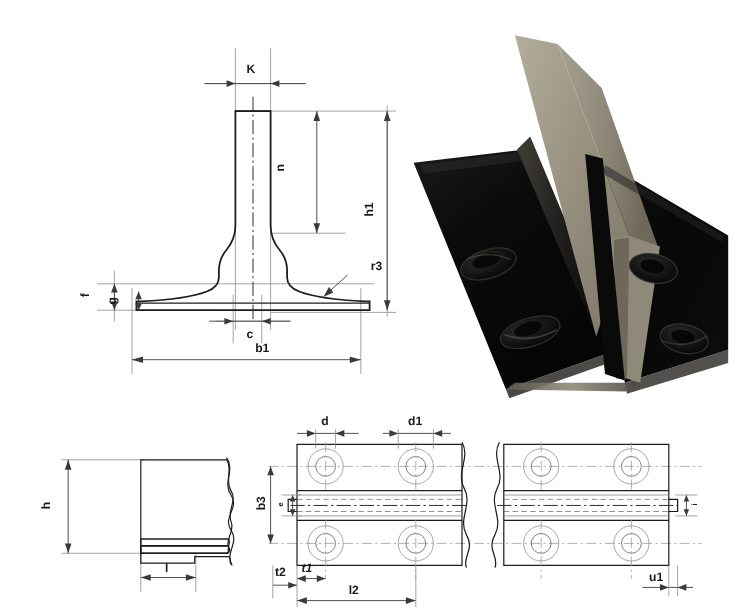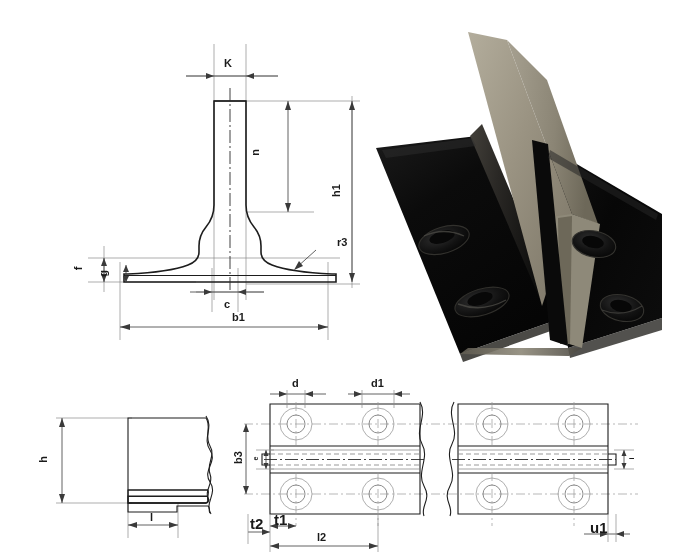--- a/index.html
+++ b/index.html
@@ -16,21 +16,21 @@
   .lbl{
     position:absolute;
     font-family:"Liberation Sans", sans-serif;
     font-size:11px;
     font-weight:bold;
     color:#1a1a1a;
     white-space:nowrap;
     line-height:1;
     user-select:none;
   }
-  .lbl.sm{font-size:15px;}
+  .lbl.sm{font-size:11px;}
   .lbl.xs{font-size:7px;}
   .rot{transform:rotate(-90deg);transform-origin:center center;}
   svg{display:block;overflow:visible;}
   .ol{fill:none;stroke:#1d1d1d;stroke-width:1.1;}
   .ol-h{fill:none;stroke:#1d1d1d;stroke-width:1.6;}
   .thin{fill:none;stroke:#808080;stroke-width:0.7;}
   .ext{fill:none;stroke:#8a8a8a;stroke-width:0.7;}
   .dim{fill:none;stroke:#3a3a3a;stroke-width:0.8;}
   .center{fill:none;stroke:#2a2a2a;stroke-width:0.9;stroke-dasharray:13 3 2 3;}
   .centerg{fill:none;stroke:#9a9a9a;stroke-width:0.7;stroke-dasharray:9 3 2 3;}
@@ -465,18 +465,18 @@
         <line class="ext" x1="376" y1="138" x2="376" y2="166"></line>
       </g>
     </svg>
 
     <span class="lbl" style="left:52px;top:2px;">d</span>
     <span class="lbl" style="left:131px;top:2px;">d1</span>
     <span class="lbl rot" style="left:-8px;top:76px;">b3</span>
     <span class="lbl xs rot" style="left:14px;top:79px;">e</span>
     <span class="lbl xs rot" style="left:391px;top:79px;">i</span>
     <span class="lbl sm" style="left:10px;top:140px;">t2</span>
-    <span class="lbl sm" style="left:34px;top:136px;">t1</span>
+    <span class="lbl sm" style="left:34px;top:136px;font-style:italic;">t1</span>
     <span class="lbl" style="left:77px;top:156px;">l2</span>
     <span class="lbl sm" style="left:350px;top:144px;text-align:right;">u1</span>
   </div>
 
 </div>
 
 </body></html>

